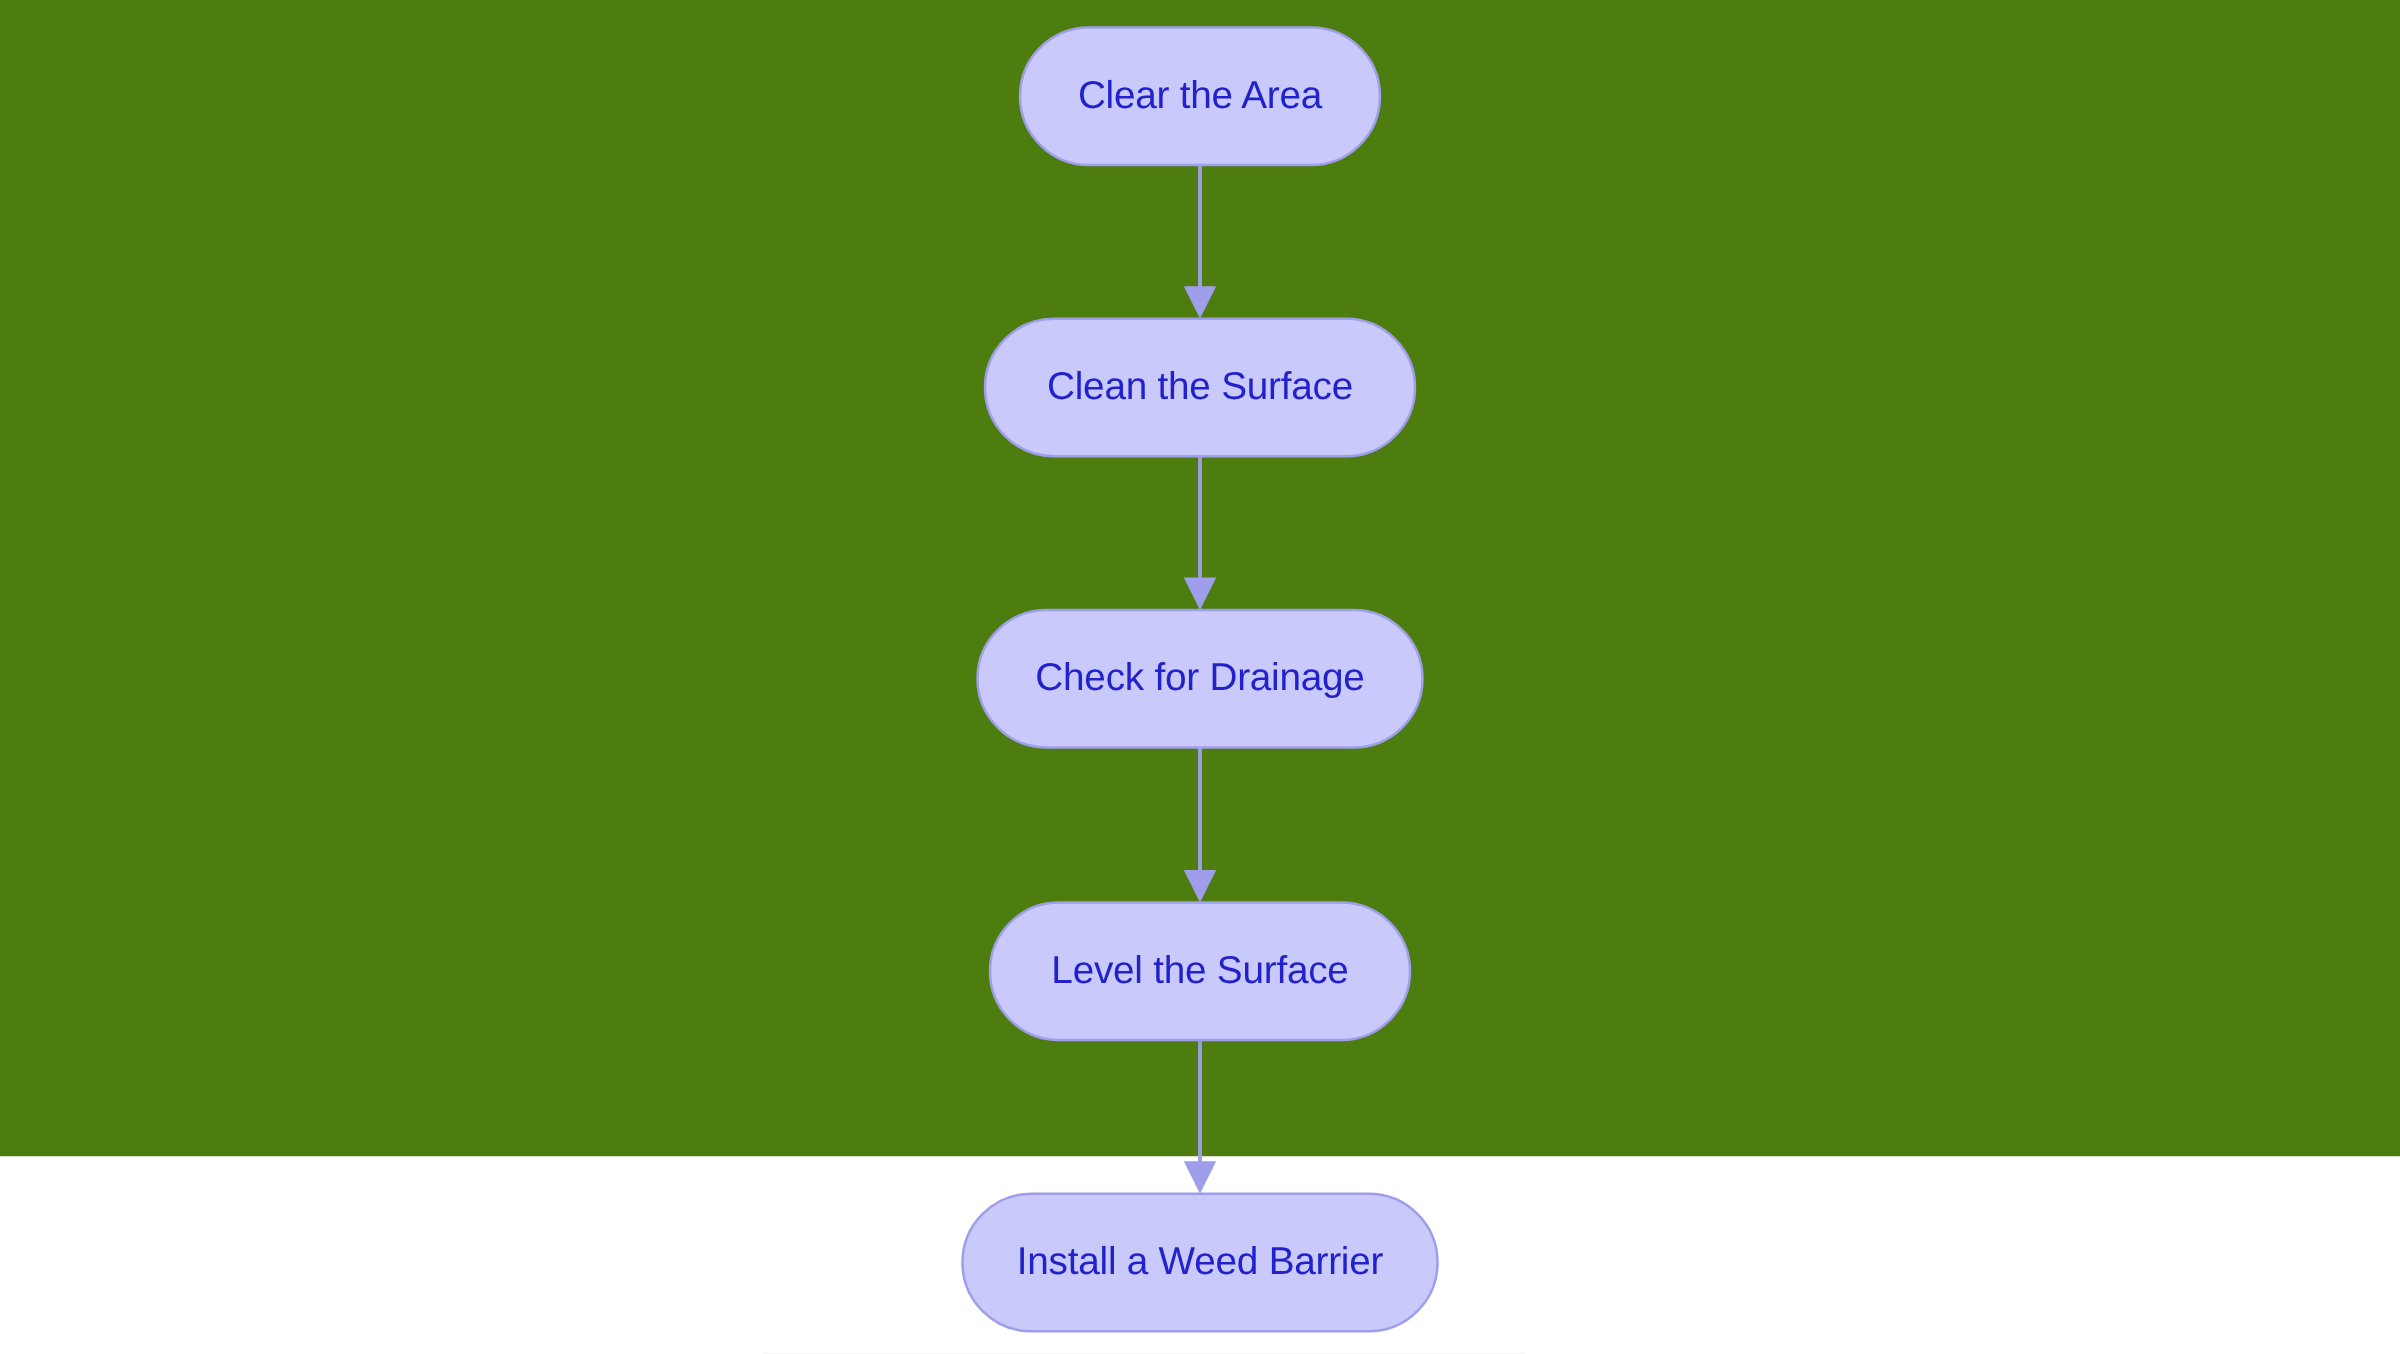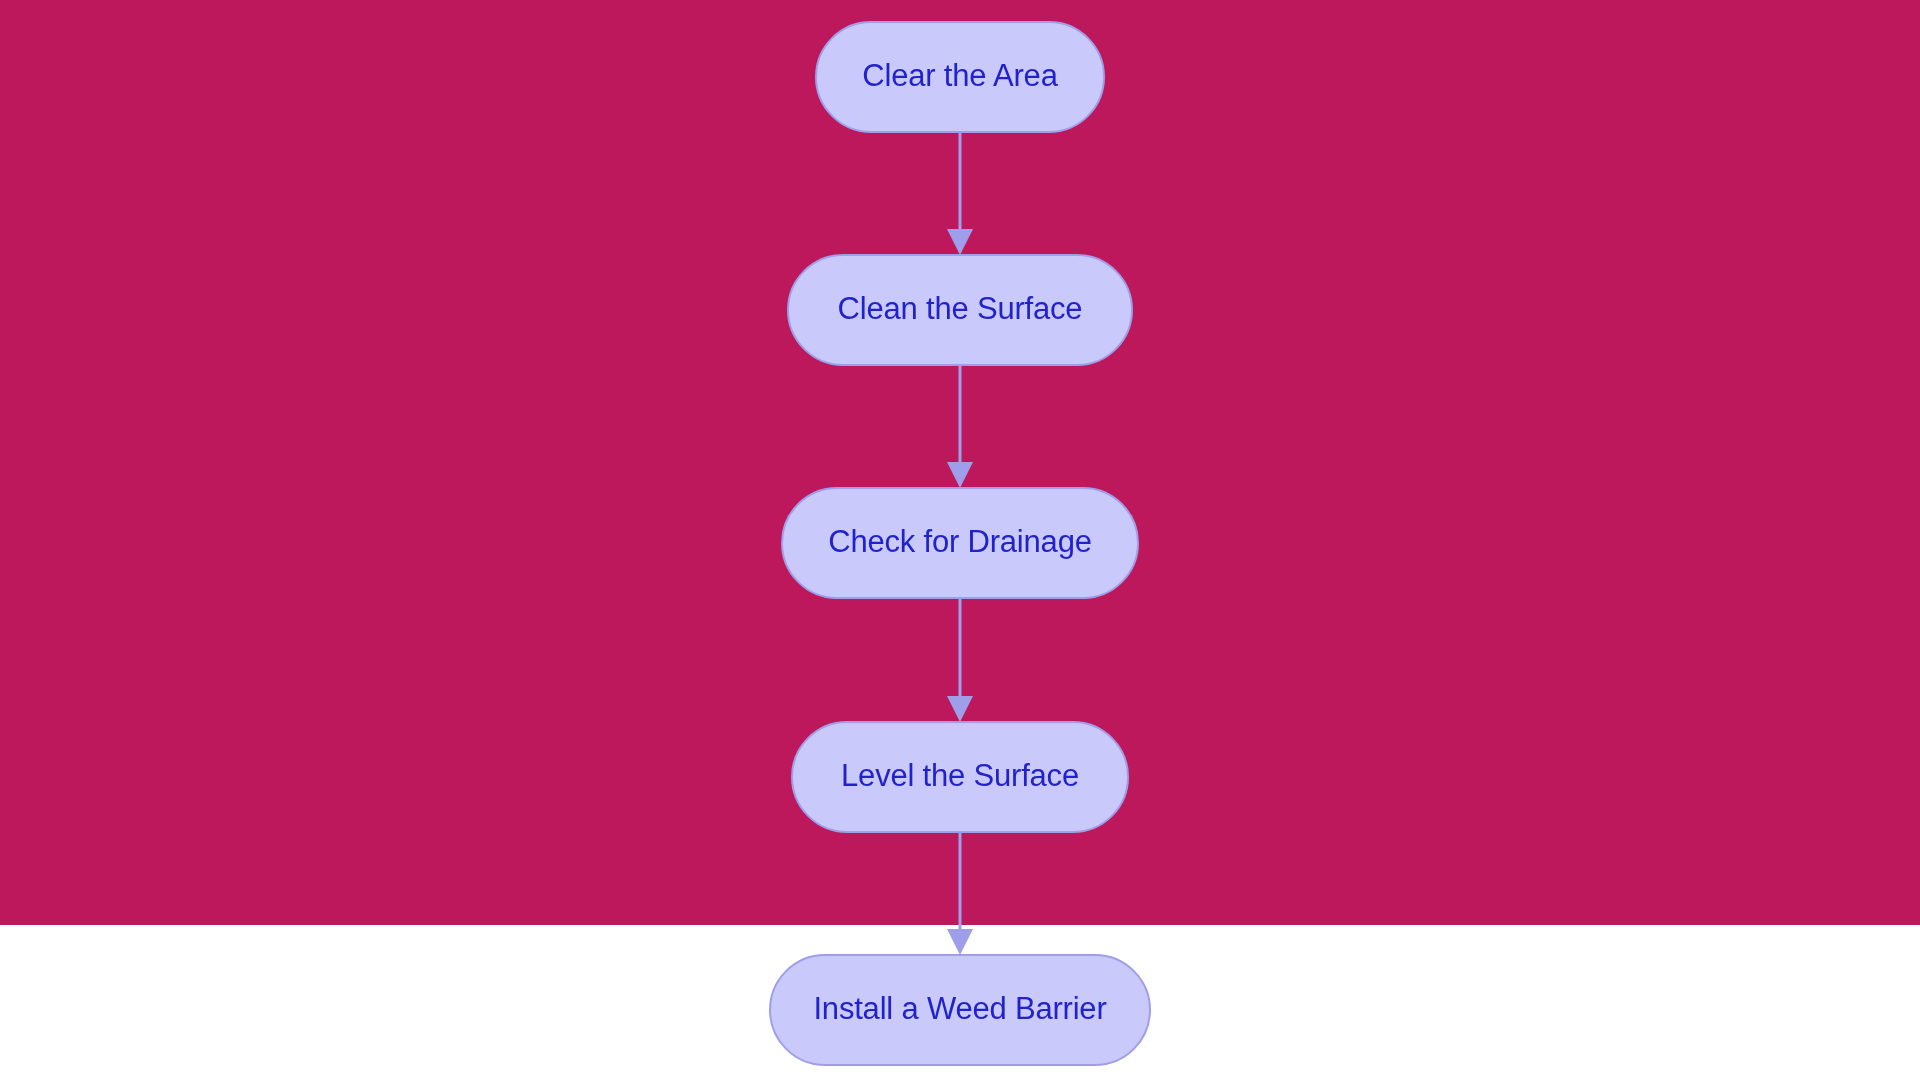--- a/index.html
+++ b/index.html
@@ -11,21 +11,21 @@
   body {
     width: 1920px;
     height: 1083px;
     overflow: hidden;
     font-family: "Liberation Sans", sans-serif;
   }
   #flow-root {
     position: relative;
     width: 1920px;
     height: 925px;
-    background: #be185d;
+    background: #4d7c0f;
   }
   #flow-svg {
     position: absolute;
     left: 0;
     top: 0;
     width: 1920px;
     height: 1083px;
     display: block;
   }
   .node-shape {

